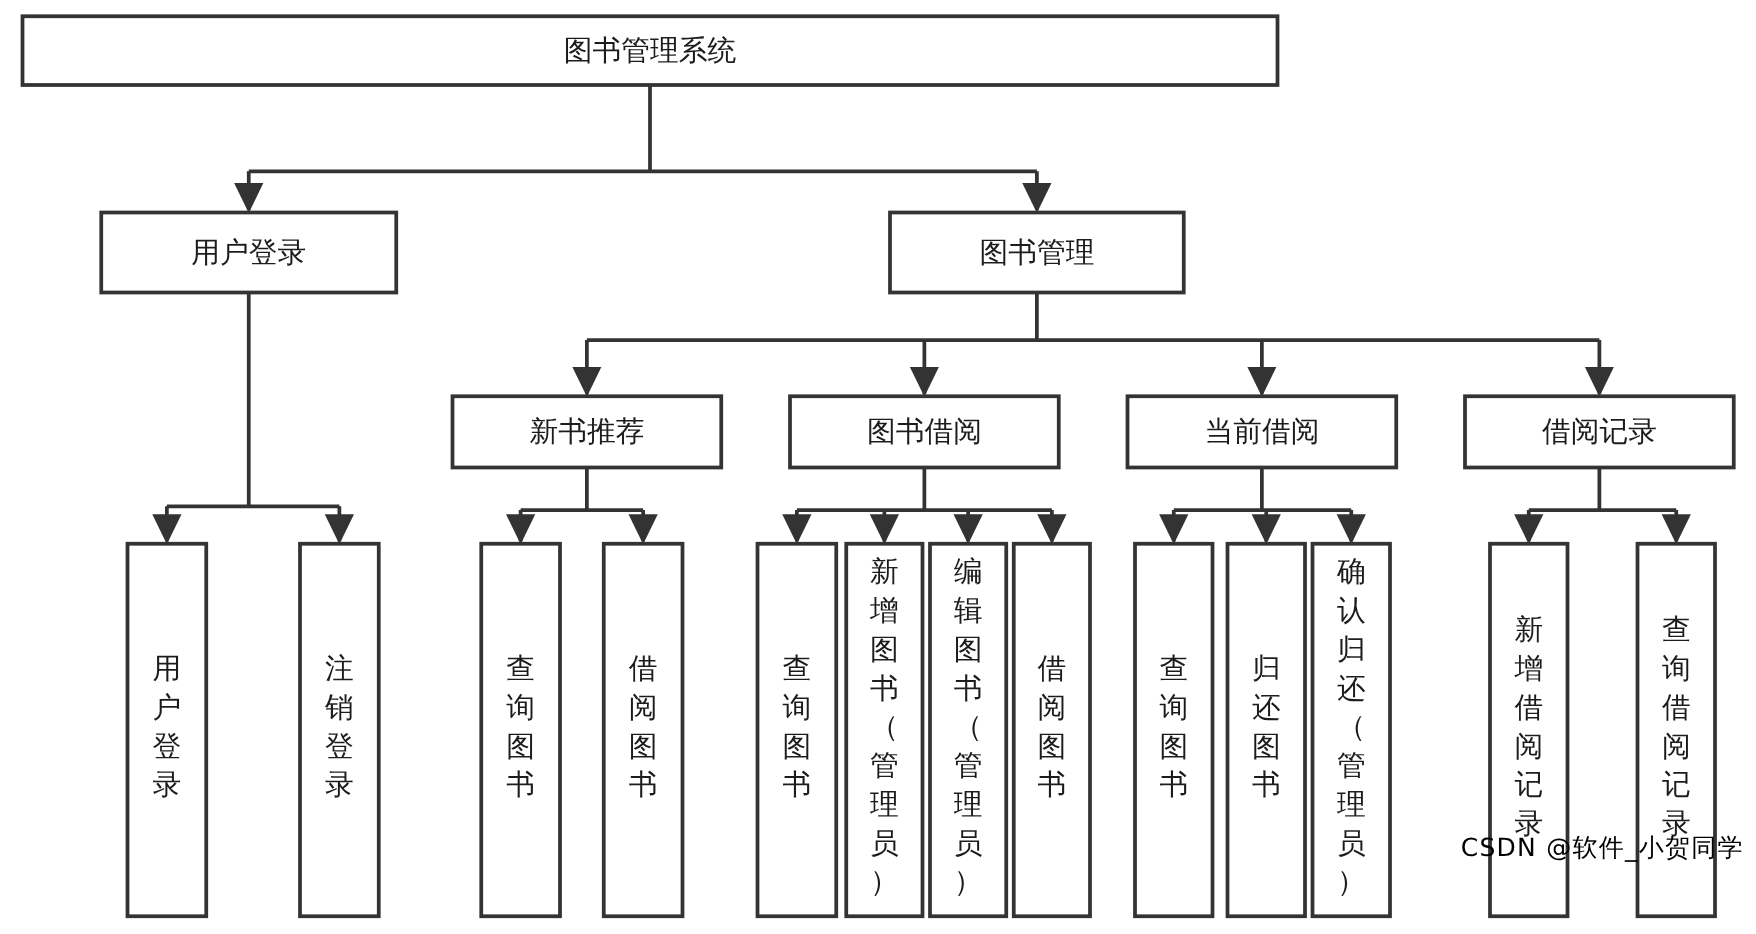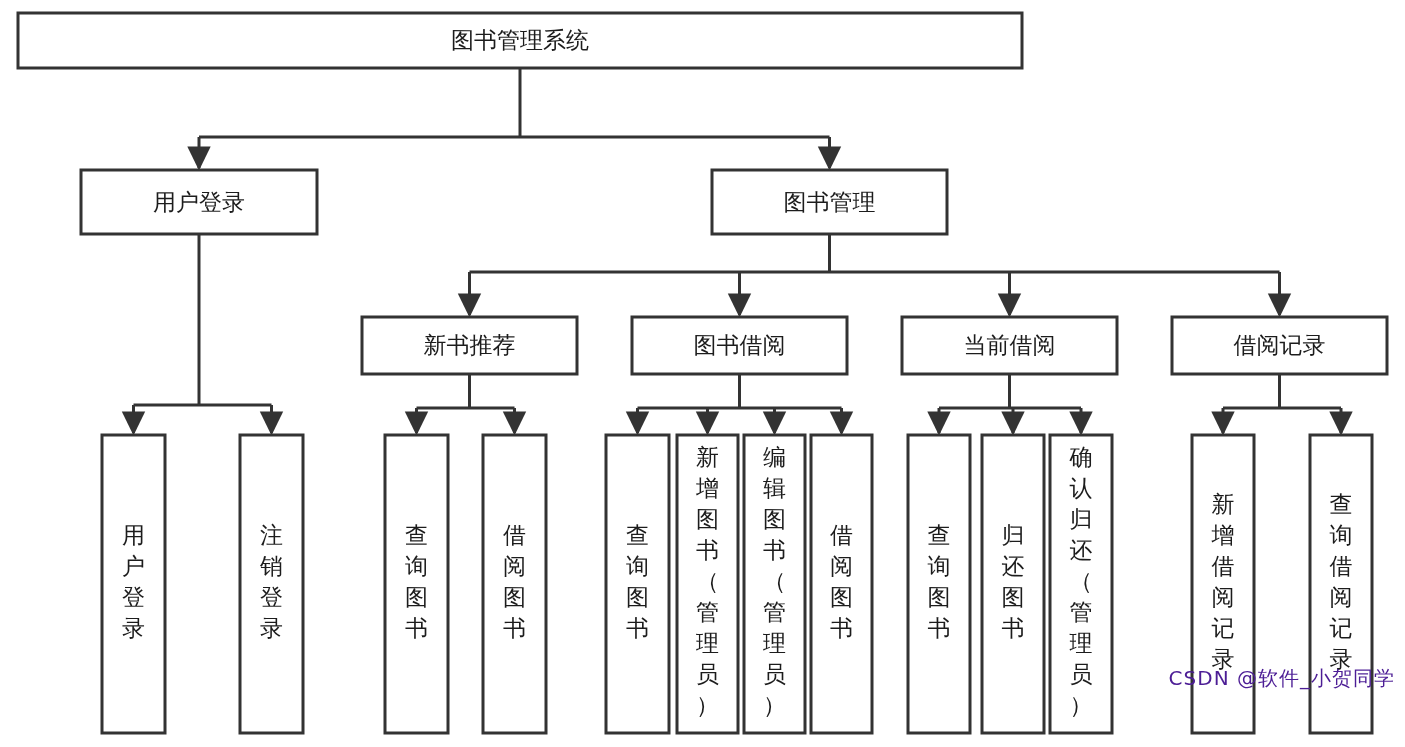--- a/index.html
+++ b/index.html
@@ -6,21 +6,21 @@
   body{width:1405px;height:747px;overflow:hidden;
        font-family:"DejaVu Sans","Liberation Sans",sans-serif;}
   #stage{position:relative;width:1405px;height:696px;background:#fff;}
   svg#chart{position:absolute;left:0;top:0;width:1405px;height:747px;display:block;}
   .node-rect{fill:#ffffff;stroke:#333333;stroke-width:3;}
   .conn{stroke:#333333;stroke-width:3;fill:none;}
   .node-label{font-family:"DejaVu Sans","Liberation Sans",sans-serif;
               font-size:23px;fill:#1c1c1c;text-anchor:middle;dominant-baseline:middle;}
   .leaf-label{font-family:"DejaVu Sans","Liberation Sans",sans-serif;
               font-size:23px;fill:#1c1c1c;}
-  .wm{position:absolute;right:10px;bottom:4px;font-size:20px;color:#4c1d95;
+  .wm{position:absolute;right:10px;bottom:4px;font-size:20px;color:#000000;
       font-family:"DejaVu Sans","Liberation Sans",sans-serif;white-space:nowrap;
       letter-spacing:1px;}
 </style>
 </head>
 <body>
 
 <div id="stage">
   <svg id="chart" viewBox="0 0 1405 747">
     <defs>
       <marker id="arrow" markerWidth="9" markerHeight="9" refX="7.2" refY="4.5" orient="auto" markerUnits="strokeWidth">

